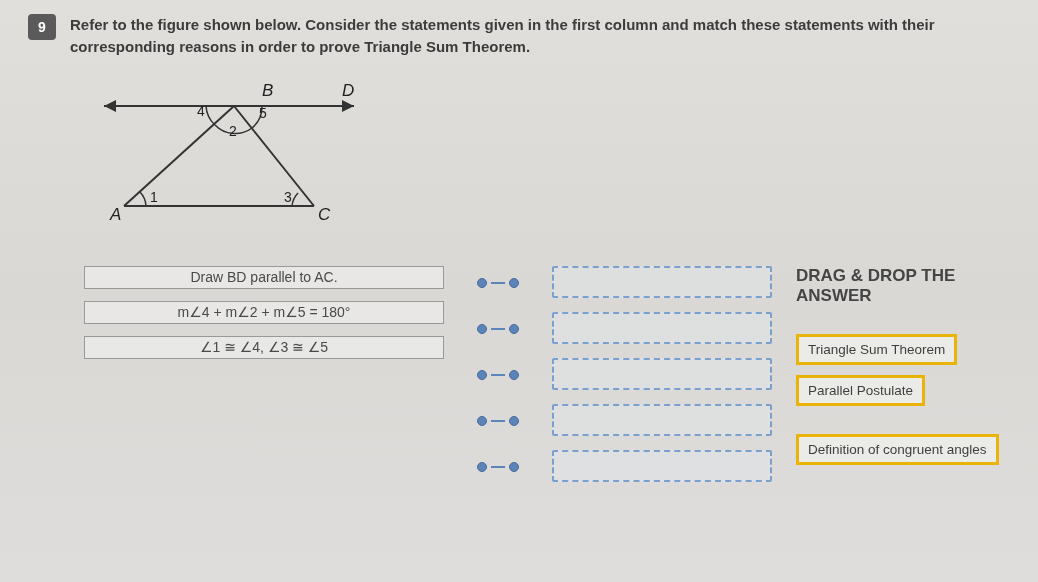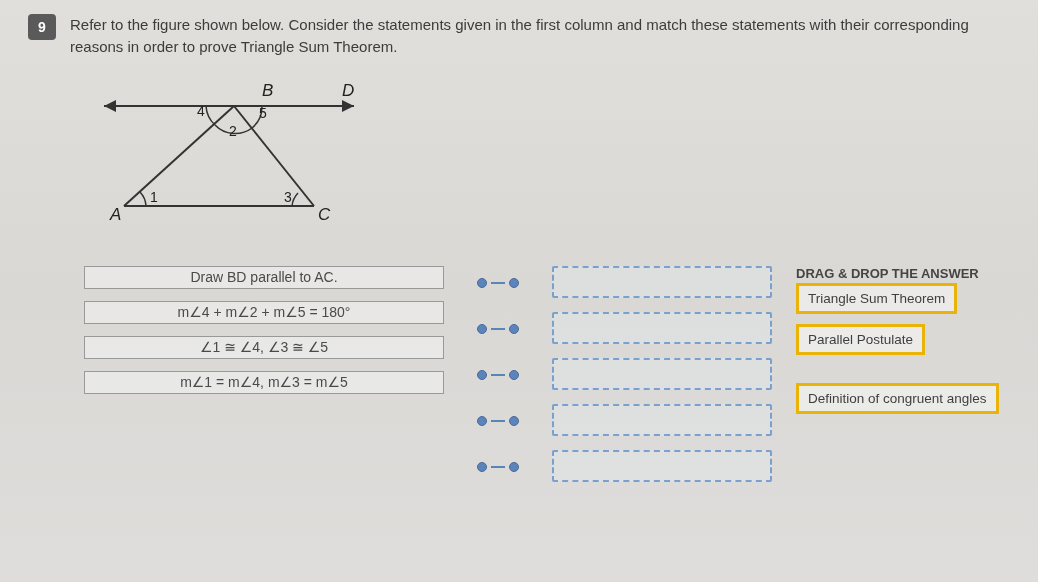--- a/index.html
+++ b/index.html
@@ -17,21 +17,21 @@
     .qnum {
       background: #5a5a5a;
       color: #fff;
       font-weight: 600;
       font-size: 14px;
       width: 28px; height: 26px;
       border-radius: 4px;
       display: flex; align-items: center; justify-content: center;
       flex-shrink: 0;
     }
-    .prompt { font-size: 15px; line-height: 1.45; color: #3c3c3c; font-weight: 400; max-width: 900px; }
+    .prompt { font-size: 15px; line-height: 1.45; color: #3c3c3c; font-weight: 700; max-width: 900px; }
     .figure { margin: 18px 0 0 56px; }
     .matching-area {
       display: flex;
       gap: 24px;
       margin-top: 40px;
       align-items: flex-start;
     }
     .left-col { width: 360px; margin-left: 56px; }
     .mid-col { width: 60px; }
     .drop-col { width: 220px; }
@@ -63,22 +63,22 @@
       display: flex; align-items: center; gap: 4px;
     }
     .dot {
       width: 10px; height: 10px; border-radius: 50%;
       background: #5b84bb; border: 1px solid #4a6c99;
     }
     .line {
       width: 14px; height: 2px; background: #5b84bb;
     }
     .answer-heading {
-      font-size: 13px; font-weight: 600; color: #454545;
-      margin-bottom: 2px;
+      font-size: 17px; font-weight: 600; color: #454545;
+      margin-bottom: 28px;
     }
     .chip {
       display: inline-block;
       border: 3px solid #eab308;
       background: rgba(240,240,238,0.75);
       padding: 5px 9px;
       margin: 0 6px 10px 0;
       font-size: 13.5px;
       color: #3f3f3f;
       cursor: grab;
@@ -134,23 +134,20 @@
   <div class="left-col">
     <div class="stmt">
         <span>Draw BD parallel to AC.</span>
       </div>
     <div class="stmt">
         <span>m∠4 + m∠2 + m∠5 = 180°</span>
       </div>
     <div class="stmt">
         <span>∠1 ≅ ∠4, ∠3 ≅ ∠5</span>
       </div>
-    <div class="stmt">
-        <span>m∠1 = m∠4, m∠3 = m∠5</span>
-      </div>
   </div>
 
   <div class="mid-col">
     <div class="connector-row">
         <div class="connector">
           <span class="dot"></span>
           <span class="line"></span>
           <span class="dot"></span>
         </div>
       </div>

